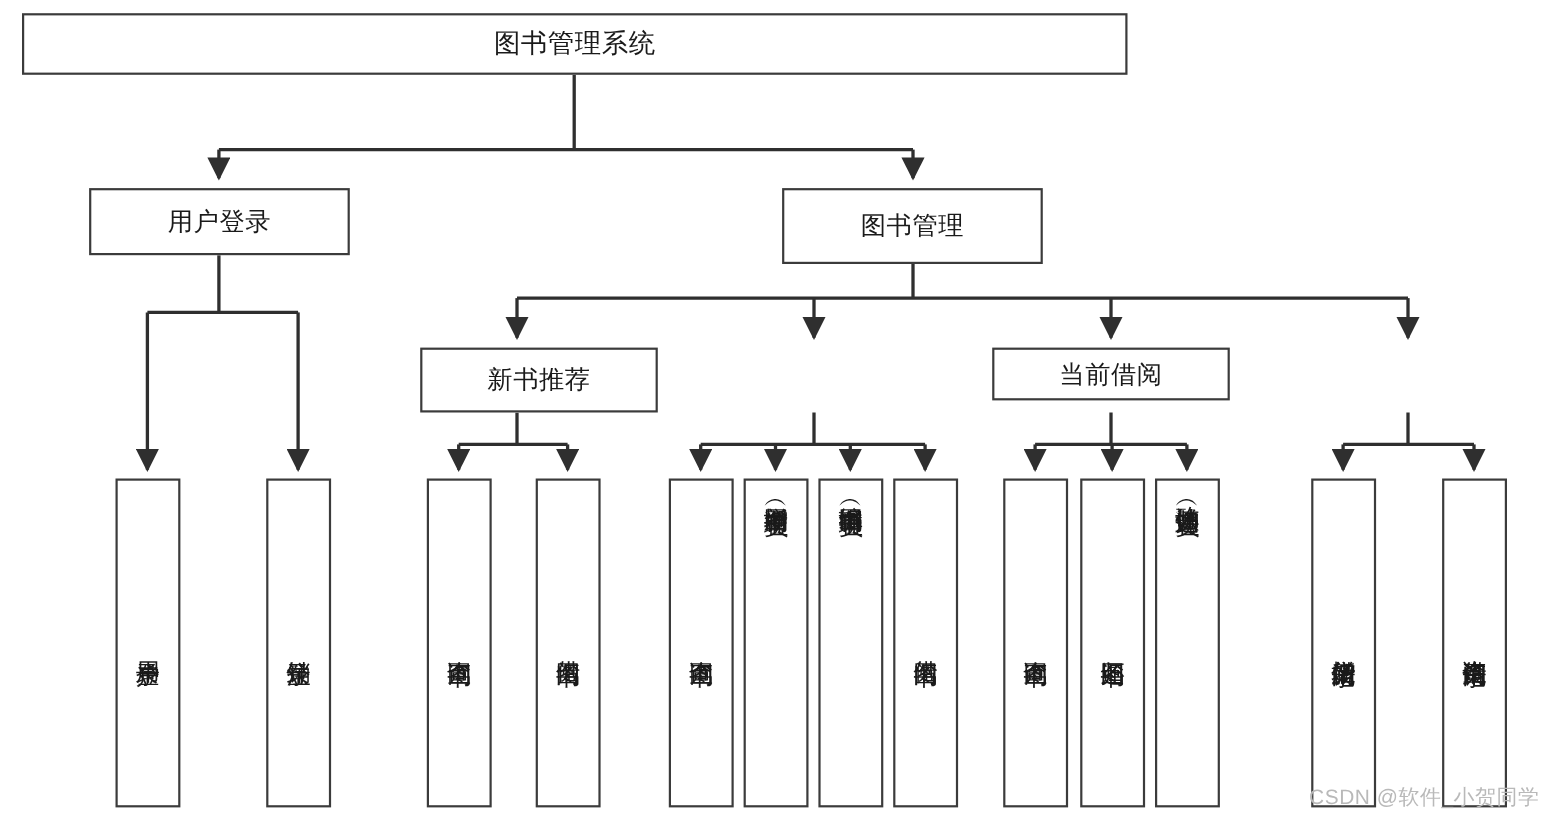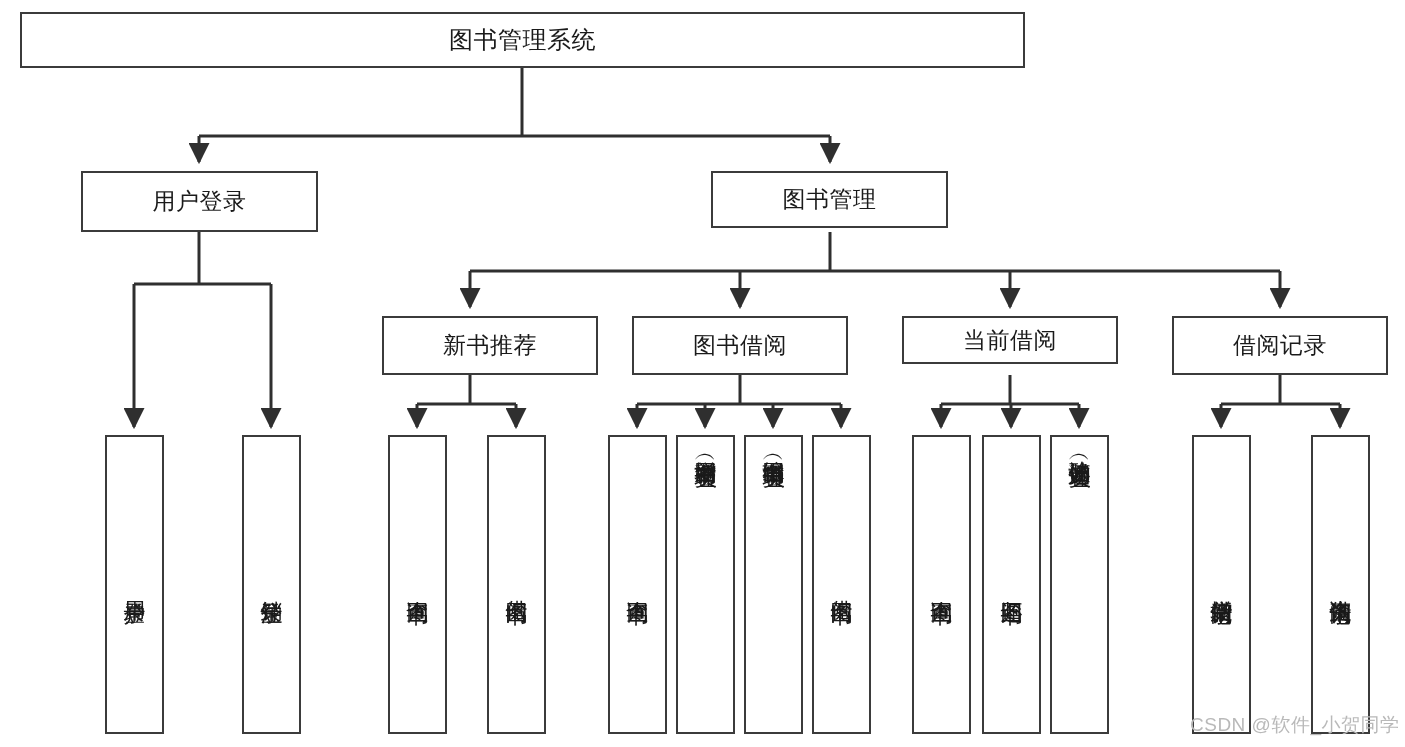--- a/index.html
+++ b/index.html
@@ -135,35 +135,29 @@
     </g>
   </svg>
 
   <div class="node horiz root" style="left:20px; top:12px; width:1005px; height:56px;">
     <span class="label">图书管理系统</span>
   </div>
 
   <div class="node horiz" style="left:81px; top:171px; width:237px; height:61px;">
     <span class="label">用户登录</span>
   </div>
-  <div class="node horiz" style="left:711px; top:171px; width:237px; height:57px;">
+  <div class="node horiz" style="left:711px; top:171px; width:237px; height:69px;">
     <span class="label">图书管理</span>
   </div>
 
   <div class="node horiz" style="left:382px; top:316px; width:216px; height:59px;">
     <span class="label">新书推荐</span>
   </div>
-  <div class="node horiz" style="left:632px; top:316px; width:216px; height:59px;">
-    <span class="label">图书借阅</span>
-  </div>
   <div class="node horiz" style="left:902px; top:316px; width:216px; height:48px;">
     <span class="label">当前借阅</span>
-  </div>
-  <div class="node horiz" style="left:1172px; top:316px; width:216px; height:59px;">
-    <span class="label">借阅记录</span>
   </div>
 
   <div id="leaf-layer">
       <div class="node vert mid" style="left: 105px; top: 435px; width: 59px; height: 299px;">
         <span class="label">用户登录</span>
       </div>
       <div class="node vert mid" style="left: 242px; top: 435px; width: 59px; height: 299px;">
         <span class="label">注销登录</span>
       </div>
       <div class="node vert mid" style="left: 388px; top: 435px; width: 59px; height: 299px;">

